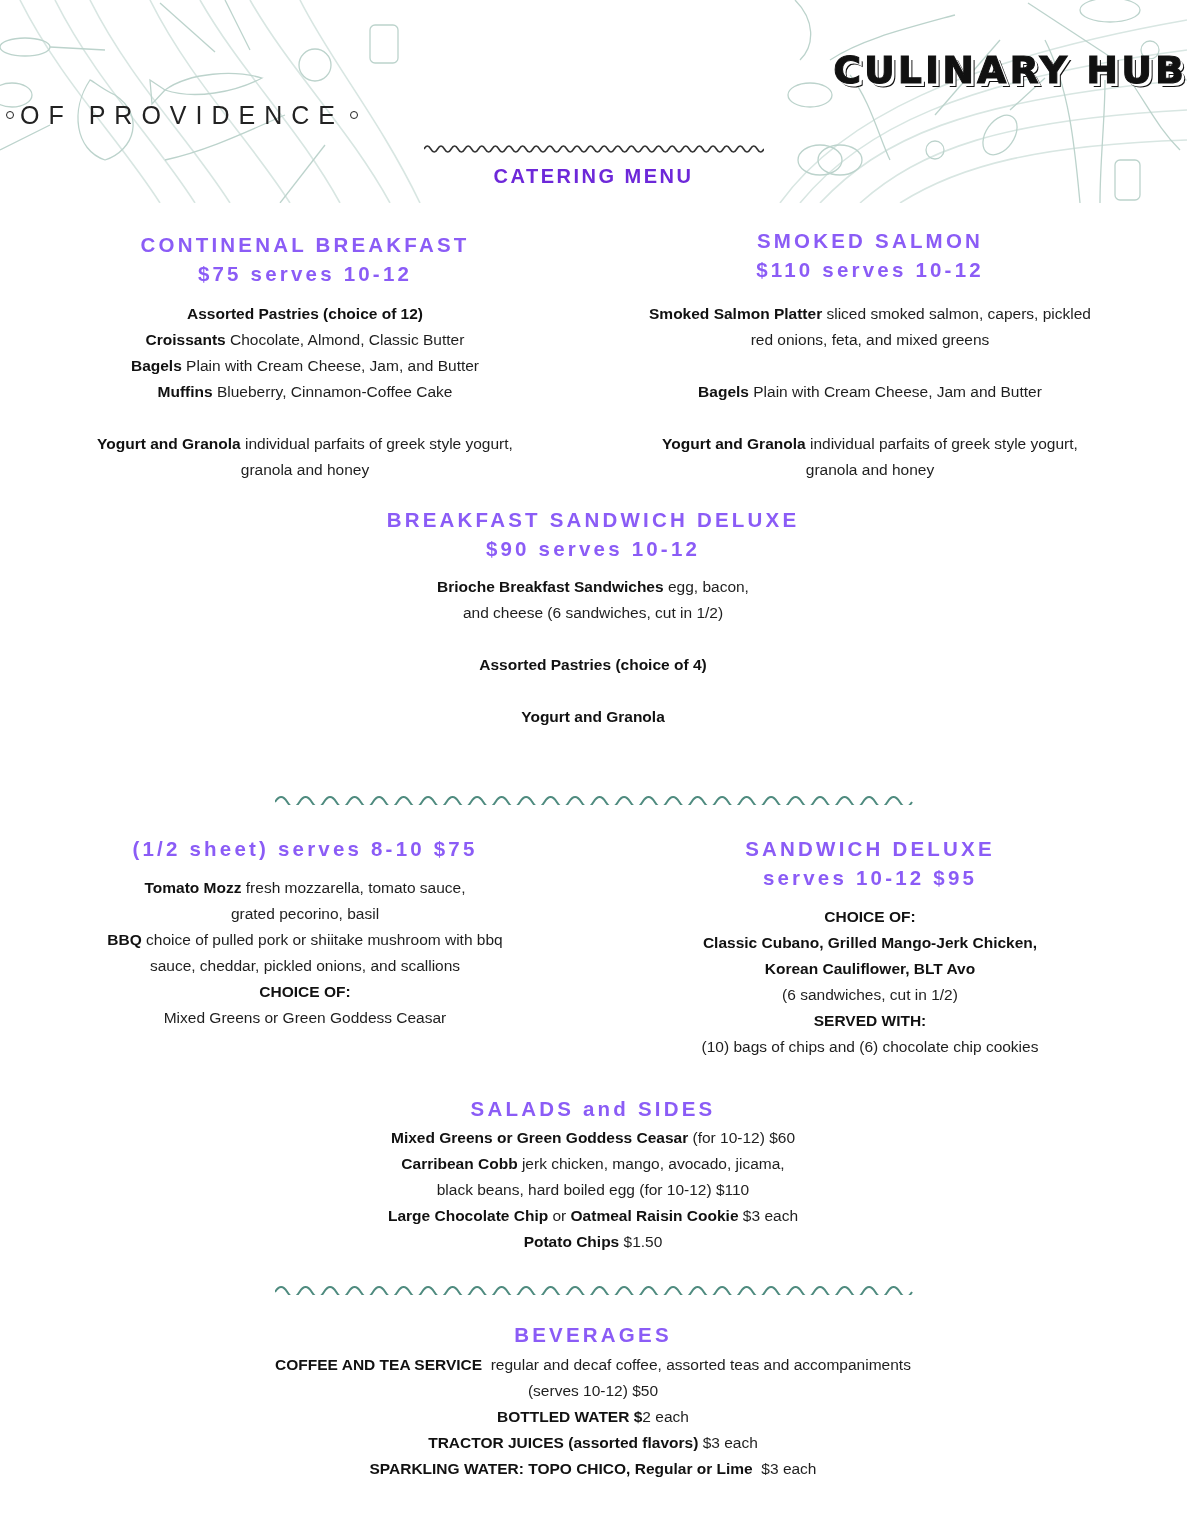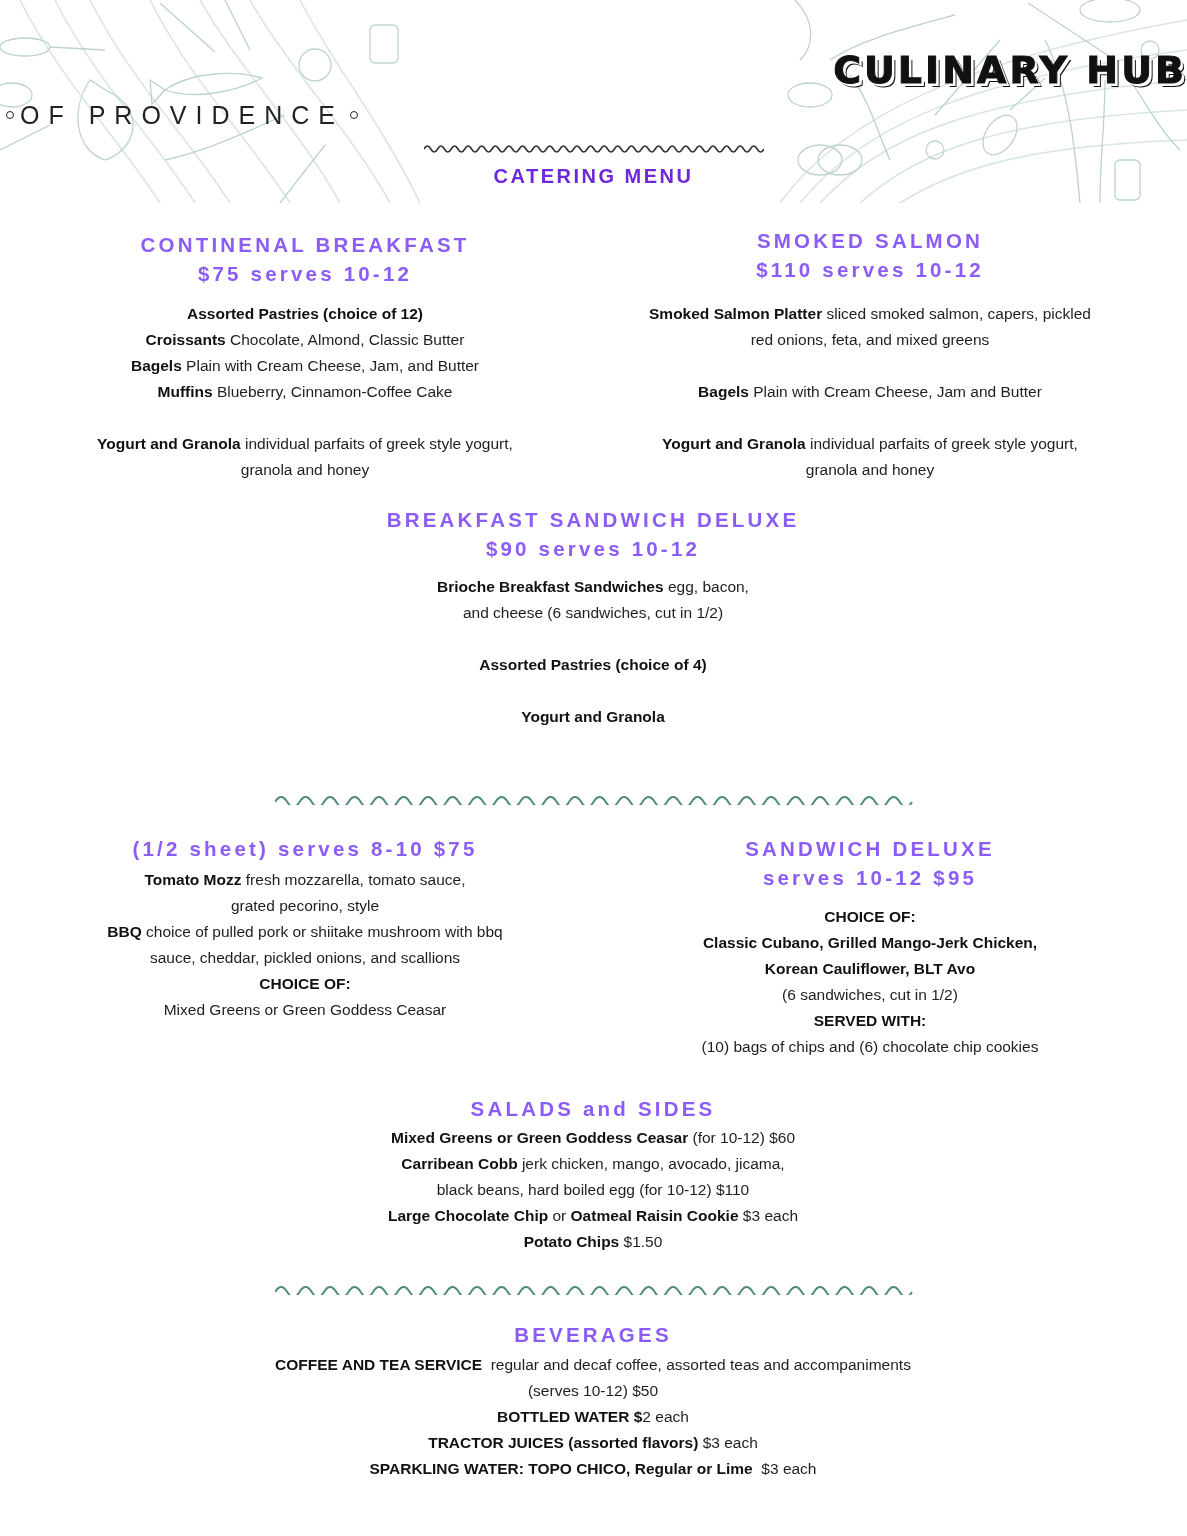--- a/index.html
+++ b/index.html
@@ -163,23 +163,23 @@
     <div class="ln"><b>Yogurt and Granola</b><span></span></div>
   </div>
 </div>
 
 <svg class="wave" style="top:791px;" viewBox="0 0 638 14" preserveAspectRatio="none" xmlns="http://www.w3.org/2000/svg">
   <path fill="none" stroke="#4f8b7f" stroke-width="2" d="M0 11 q 6.1 -10 12.25 0 t 12.25 0 t 12.25 0 t 12.25 0 t 12.25 0 t 12.25 0 t 12.25 0 t 12.25 0 t 12.25 0 t 12.25 0 t 12.25 0 t 12.25 0 t 12.25 0 t 12.25 0 t 12.25 0 t 12.25 0 t 12.25 0 t 12.25 0 t 12.25 0 t 12.25 0 t 12.25 0 t 12.25 0 t 12.25 0 t 12.25 0 t 12.25 0 t 12.25 0 t 12.25 0 t 12.25 0 t 12.25 0 t 12.25 0 t 12.25 0 t 12.25 0 t 12.25 0 t 12.25 0 t 12.25 0 t 12.25 0 t 12.25 0 t 12.25 0 t 12.25 0 t 12.25 0 t 12.25 0 t 12.25 0 t 12.25 0 t 12.25 0 t 12.25 0 t 12.25 0 t 12.25 0 t 12.25 0 t 12.25 0 t 12.25 0 t 12.25 0 t 12.25 0"></path>
 </svg>
 
 <div class="section" style="left:55px; top:834px; width:500px;">
   <div class="sec-title">(1/2 sheet) serves 8-10 $75</div>
-  <div class="body-lines" style="margin-top:4px;">
+  <div class="body-lines" style="margin-top:12px;">
     <div class="ln"><b>Tomato Mozz</b><span> fresh mozzarella, tomato sauce,</span></div>
-    <div class="ln"><b></b><span>grated pecorino, style</span></div>
+    <div class="ln"><b></b><span>grated pecorino, basil</span></div>
     <div class="ln"><b>BBQ</b><span> choice of pulled pork or shiitake mushroom with bbq</span></div>
     <div class="ln"><b></b><span>sauce, cheddar, pickled onions, and scallions</span></div>
     <div class="ln"><b>CHOICE OF:</b><span></span></div>
     <div class="ln"><b></b><span>Mixed Greens or Green Goddess Ceasar</span></div>
   </div>
 </div>
 
 <div class="section" style="left:620px; top:834px; width:500px;">
   <div class="sec-title">SANDWICH DELUXE</div>
   <div class="sec-title">serves 10-12 $95</div>

